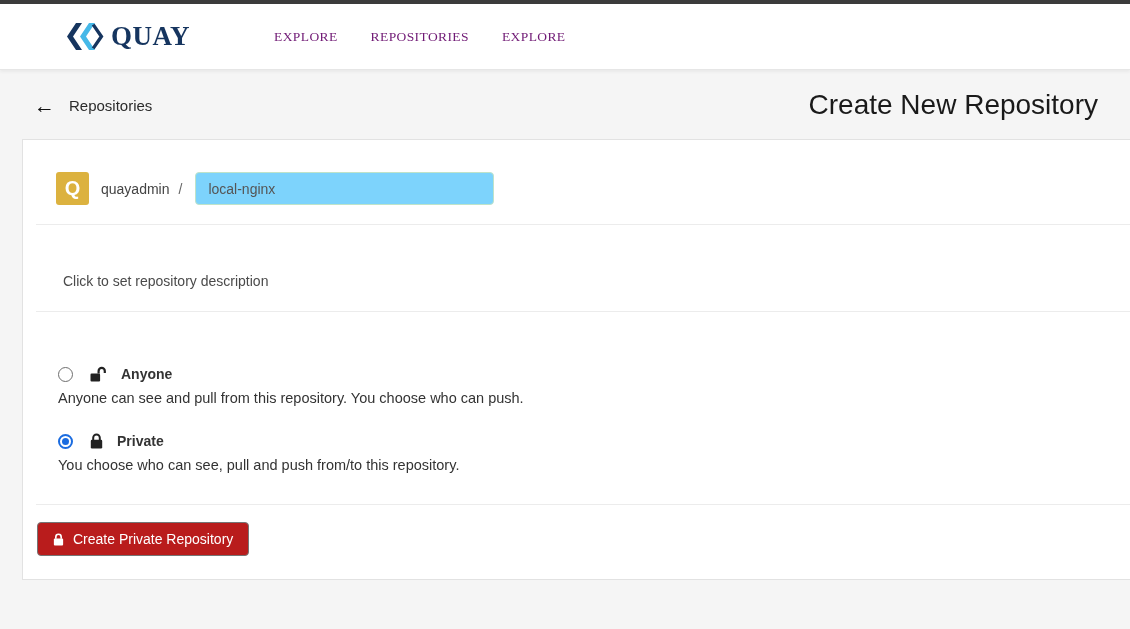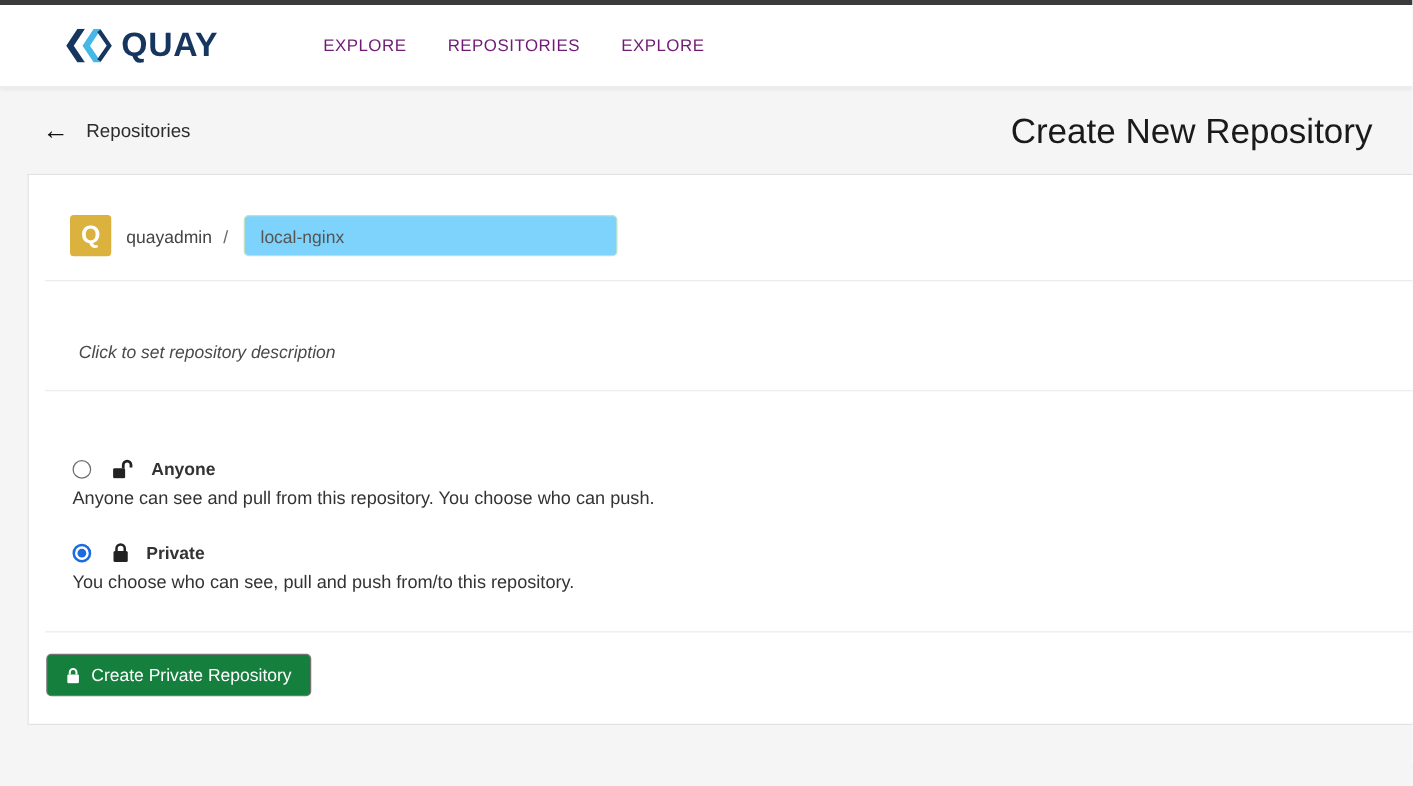--- a/index.html
+++ b/index.html
@@ -9,23 +9,23 @@
     background:#f5f5f5;
     color:#333;
   }
 
   
   .topbar { height:4px; background:#3b3b3b; width:100%; }
 
   
   .navbar {
     height:66px; background:#fff; display:flex; align-items:center;
-    padding-left:52px; border-bottom:1px solid #e6e6e6;
+    padding-left:66px; border-bottom:1px solid #e6e6e6;
     box-shadow:0 2px 3px rgba(0,0,0,0.05);
-    position:relative; z-index:2;
+    position:relative; z-index:2;font-family:Liberation Serif, serif;
   }
   .brand { display:flex; align-items:center; cursor:pointer; }
   .brand-mark { display:block; }
   .brand-text {
     font-size:27px; font-weight:bold; color:#16355f;
     letter-spacing:0.5px; margin-left:7px;
   }
   .nav-links { display:flex; list-style:none; margin-left:84px; }
   .nav-links li {
     font-size:13.5px; color:#701a75; letter-spacing:0.4px;
@@ -63,21 +63,21 @@
   .ns-sep  { font-size:14px; color:#666; margin-left:9px; }
   .repo-input {
     margin-left:13px; width:299px; height:33px;
     background:#7dd3fc; border:1px solid #bfe3c9; border-radius:4px;
     font-family:"Liberation Sans", sans-serif;
     font-size:14px; color:#555; padding:0 12px; outline:none;
   }
   .hr-1 { margin-top:19px; }
 
   .desc-placeholder {
-    margin:48px 0 0 40px; font-size:14px; font-style:italic;
+    margin:48px 0 0 40px; font-size:14px; 
     color:#4a4a4a; cursor:pointer; display:inline-block;
   }
   .hr-2 { margin-top:21px; }
 
   .vis-row { display:flex; align-items:center; margin-left:35px; }
   .vis-row.first { margin-top:54px; }
   .vis-row.second { margin-top:27px; }
   .radio {
     width:15px; height:15px; border-radius:50%;
     background:#fff; border:1px solid #6e6e6e; cursor:pointer; flex:0 0 auto;
@@ -87,21 +87,21 @@
   .radio.checked::after {
     content:""; position:absolute; inset:2px; border-radius:50%; background:#1b6ce0;
   }
   .vis-lock { margin-left:17px; display:flex; align-items:center; }
   .vis-label { margin-left:14px; font-size:14px; font-weight:bold; color:#333; cursor:pointer; }
   .vis-desc { margin:8px 0 0 35px; font-size:14.5px; color:#333; }
   .hr-3 { margin-top:31px; }
 
   .submit-btn {
     margin:17px 0 0 14px; display:inline-flex; align-items:center;
-    background:#15803d; border:1px solid #757575; border-radius:4px;
+    background:#b91c1c; border:1px solid #757575; border-radius:4px;
     color:#fff; font-family:"Liberation Sans", sans-serif;
     font-size:14px; padding:8px 15px; cursor:pointer;
   }
   .submit-btn .btn-lock { margin-right:9px; display:flex; align-items:center; }
 </style>
 </head>
 <body>
 
 <div class="topbar"></div>
 

